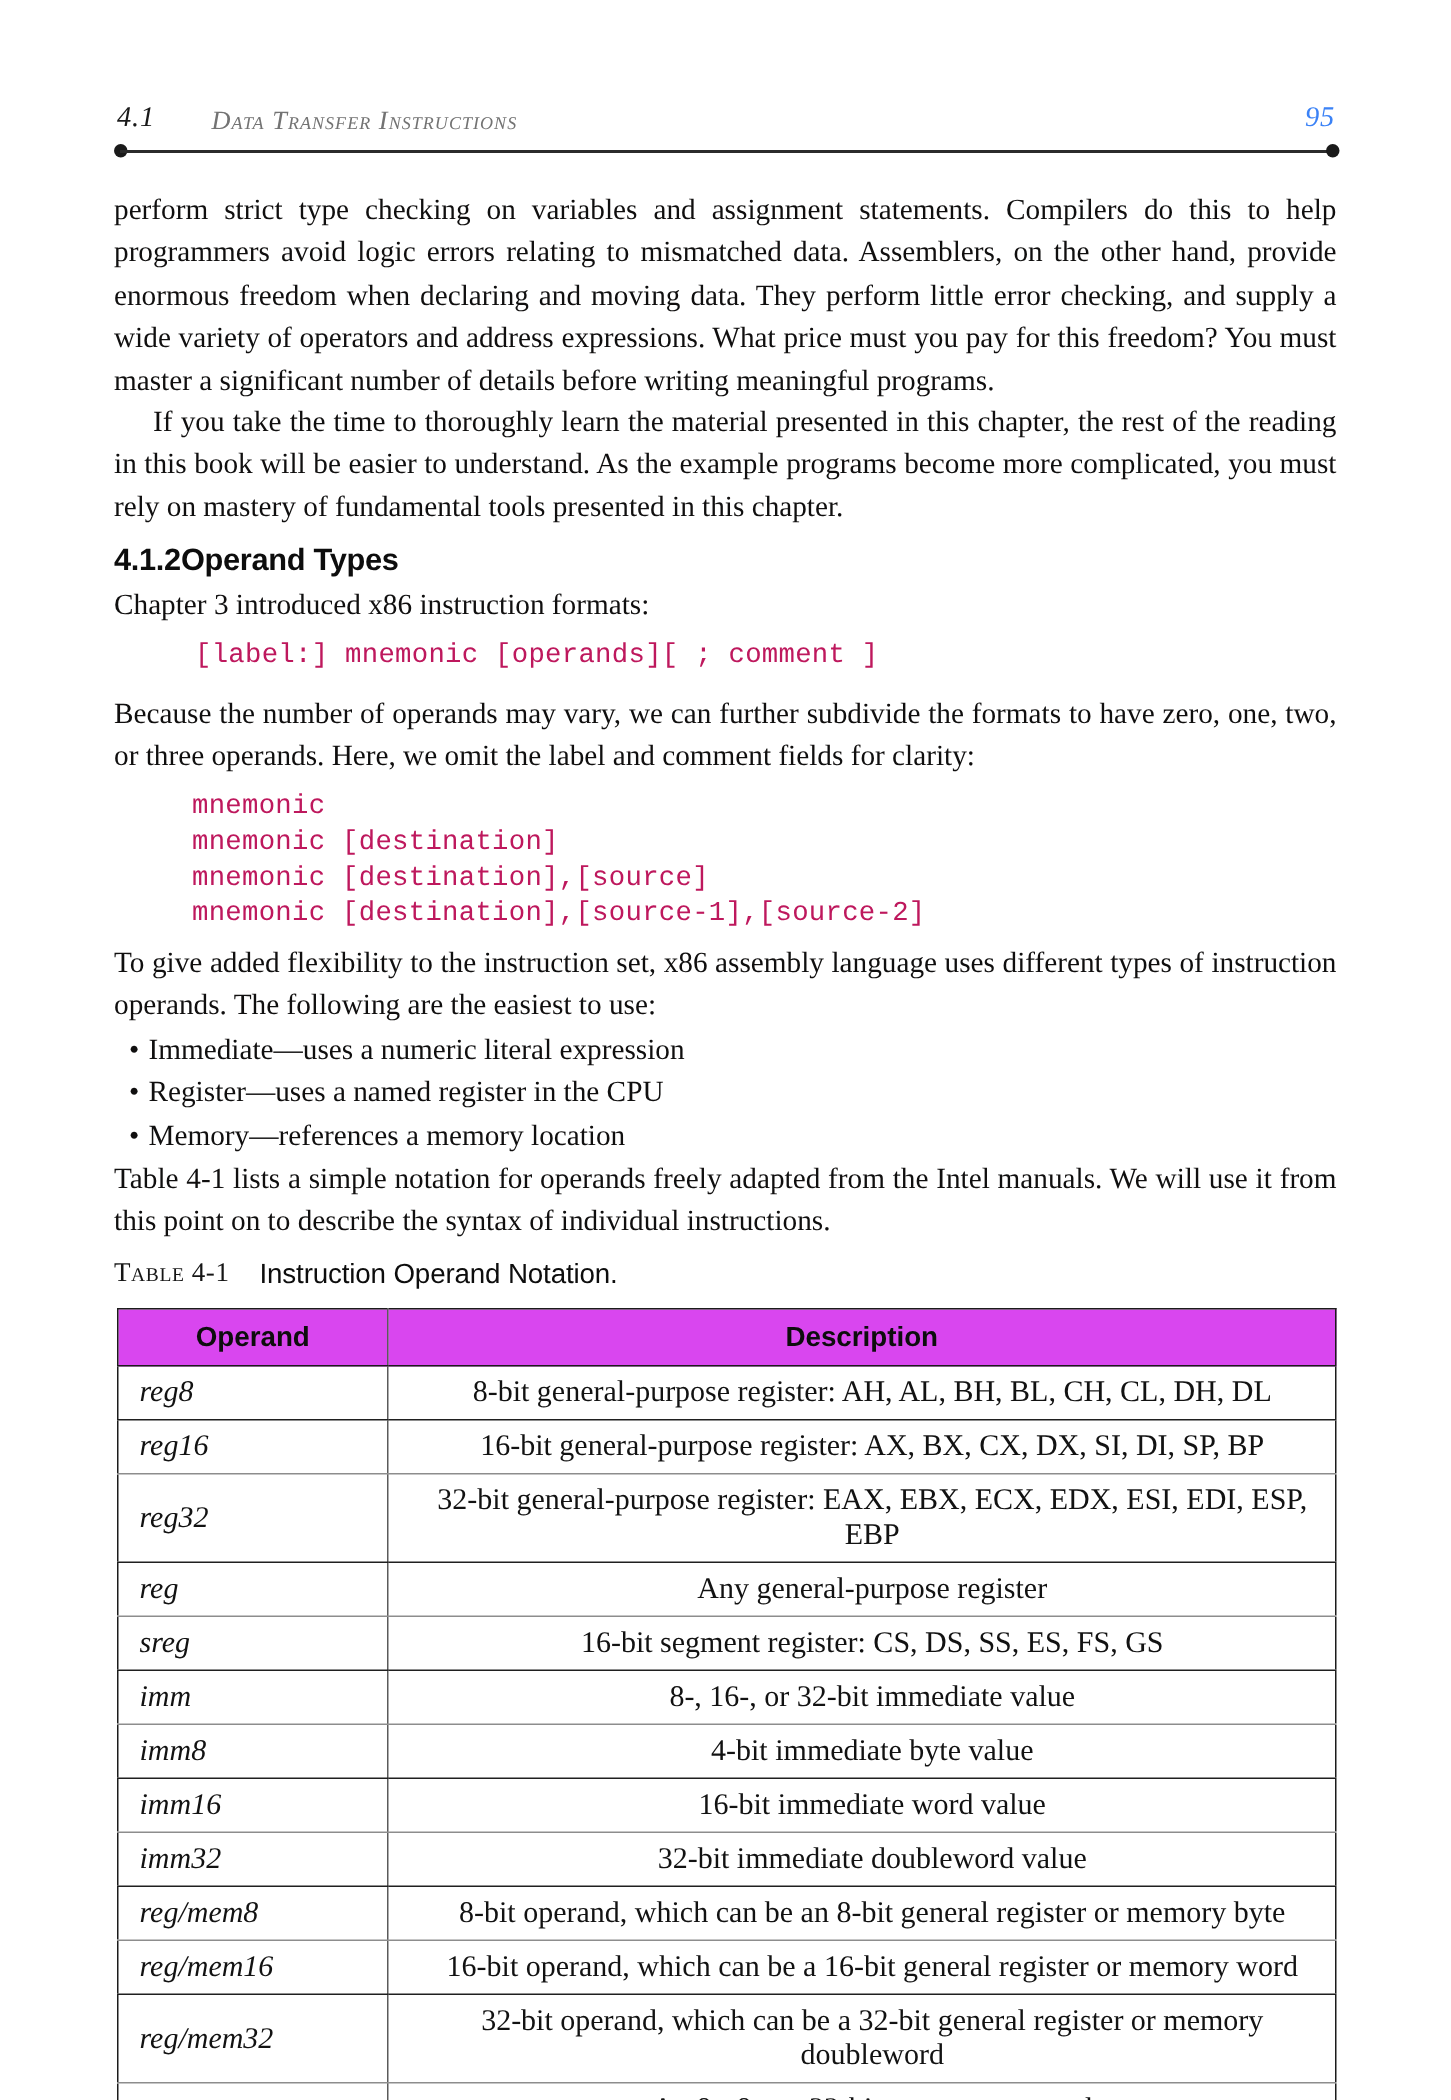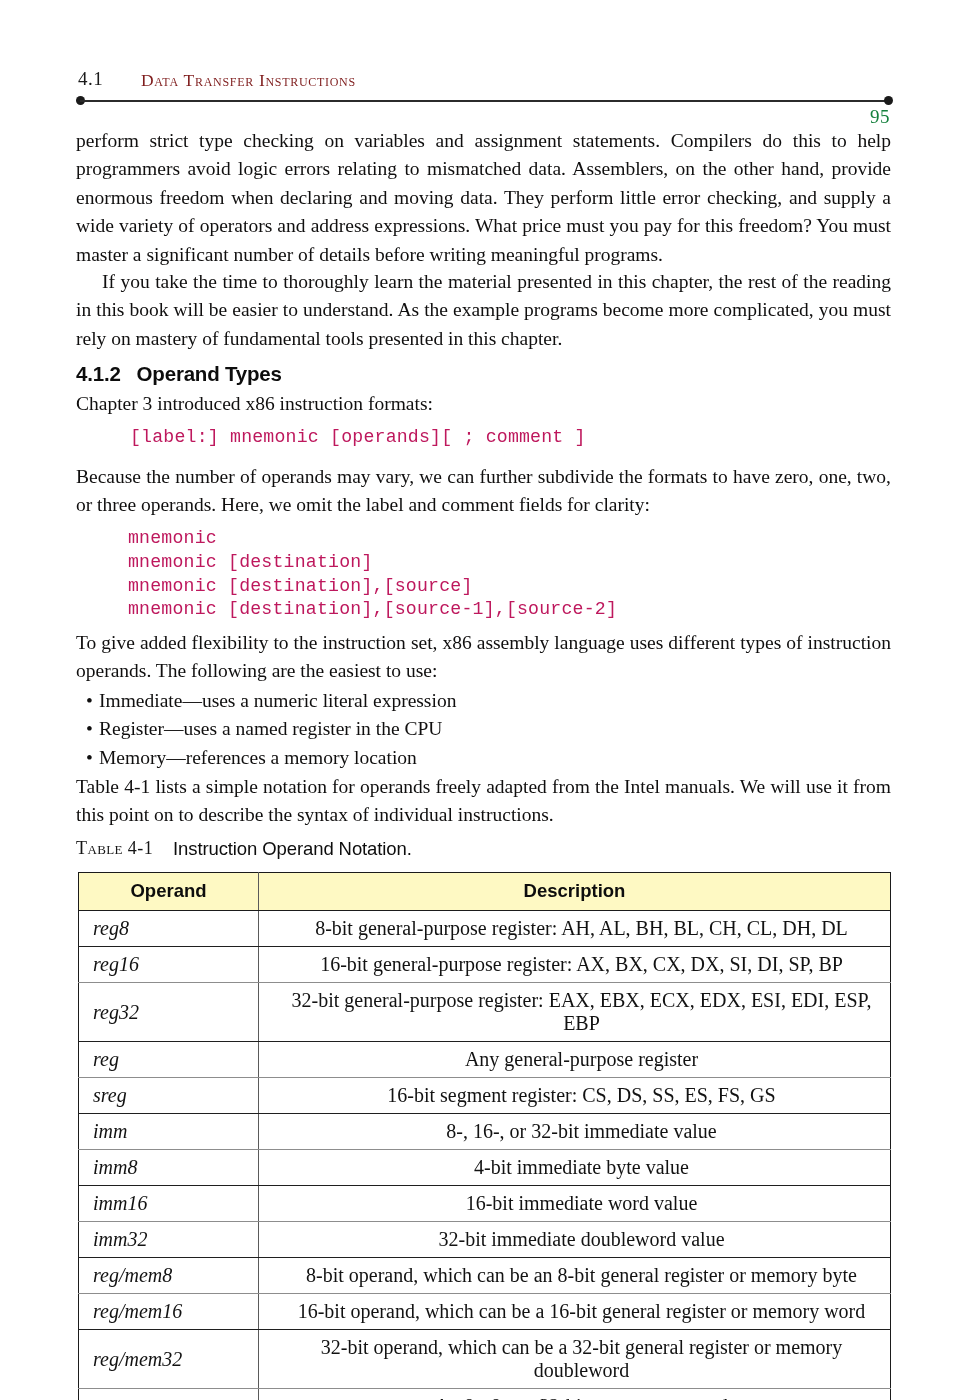--- a/index.html
+++ b/index.html
@@ -24,49 +24,49 @@
     padding: 0;
   }
 
   
   .running-head {
     position: absolute;
     left: 78px;
     top: 68px;
     width: 812px;
     height: 34px;
+    font-style: italic;
   }
   .rh-section {
     position: absolute;
     left: 0;
     top: 0;
     font-family: "Liberation Serif", serif;
     font-size: 19px;
     letter-spacing: 0.5px;
     color: #1a1a1a;
   }
   .rh-title {
     position: absolute;
     left: 63px;
     top: 2px;
     font-family: "Liberation Serif", serif;
     font-size: 17.5px;
     font-variant: small-caps;
     letter-spacing: 0.7px;
-    color: #7f1d1d;
+    color: #737373;
   }
   .rh-pageno {
     position: absolute;
     right: 0;
     top: 0;
     font-family: "Liberation Serif", serif;
     font-size: 19px;
     letter-spacing: 0.5px;
-    color: #15803d;
-    margin-top: 38px;
+    color: #3b82f6;
   }
   .rh-rule {
     position: absolute;
     left: 80px;
     top: 100px;
     width: 808px;
     height: 2px;
     background: #2b2b2b;
   }
   .rh-dot {
@@ -100,21 +100,21 @@
   .sec-head {
     position: absolute;
     left: 76px;
     width: 815px;
     font-family: "Liberation Sans", sans-serif;
     font-weight: bold;
     font-size: 20.5px;
     letter-spacing: -0.2px;
     color: #0d0d0d;
   }
-  .sec-head .num { margin-right: 16px; }
+  .sec-head .num { }
 
   
   .code {
     position: absolute;
     font-family: "Liberation Mono", monospace;
     font-size: 18.2px;
     line-height: 23.8px;
     letter-spacing: 0.2px;
     color: #be185d;
     white-space: pre;
@@ -176,21 +176,21 @@
     top: 872px;
     width: 812px;
     border-collapse: collapse;
     table-layout: fixed;
     border: 1.6px solid #1b1b1b;
   }
   .optable col.c1 { width: 180px; }
   .optable col.c2 { width: 632px; }
 
   .optable thead th {
-    background: #fef9c3;
+    background: #d946ef;
     border-bottom: 1.6px solid #1b1b1b;
     font-family: "Liberation Sans", sans-serif;
     font-weight: bold;
     font-size: 18.5px;
     text-align: center;
     padding: 7px 0 8px 0;
     color: #0d0d0d;
   }
   .optable thead th.th-op {
     border-right: 1.1px solid #5a5a5a;

